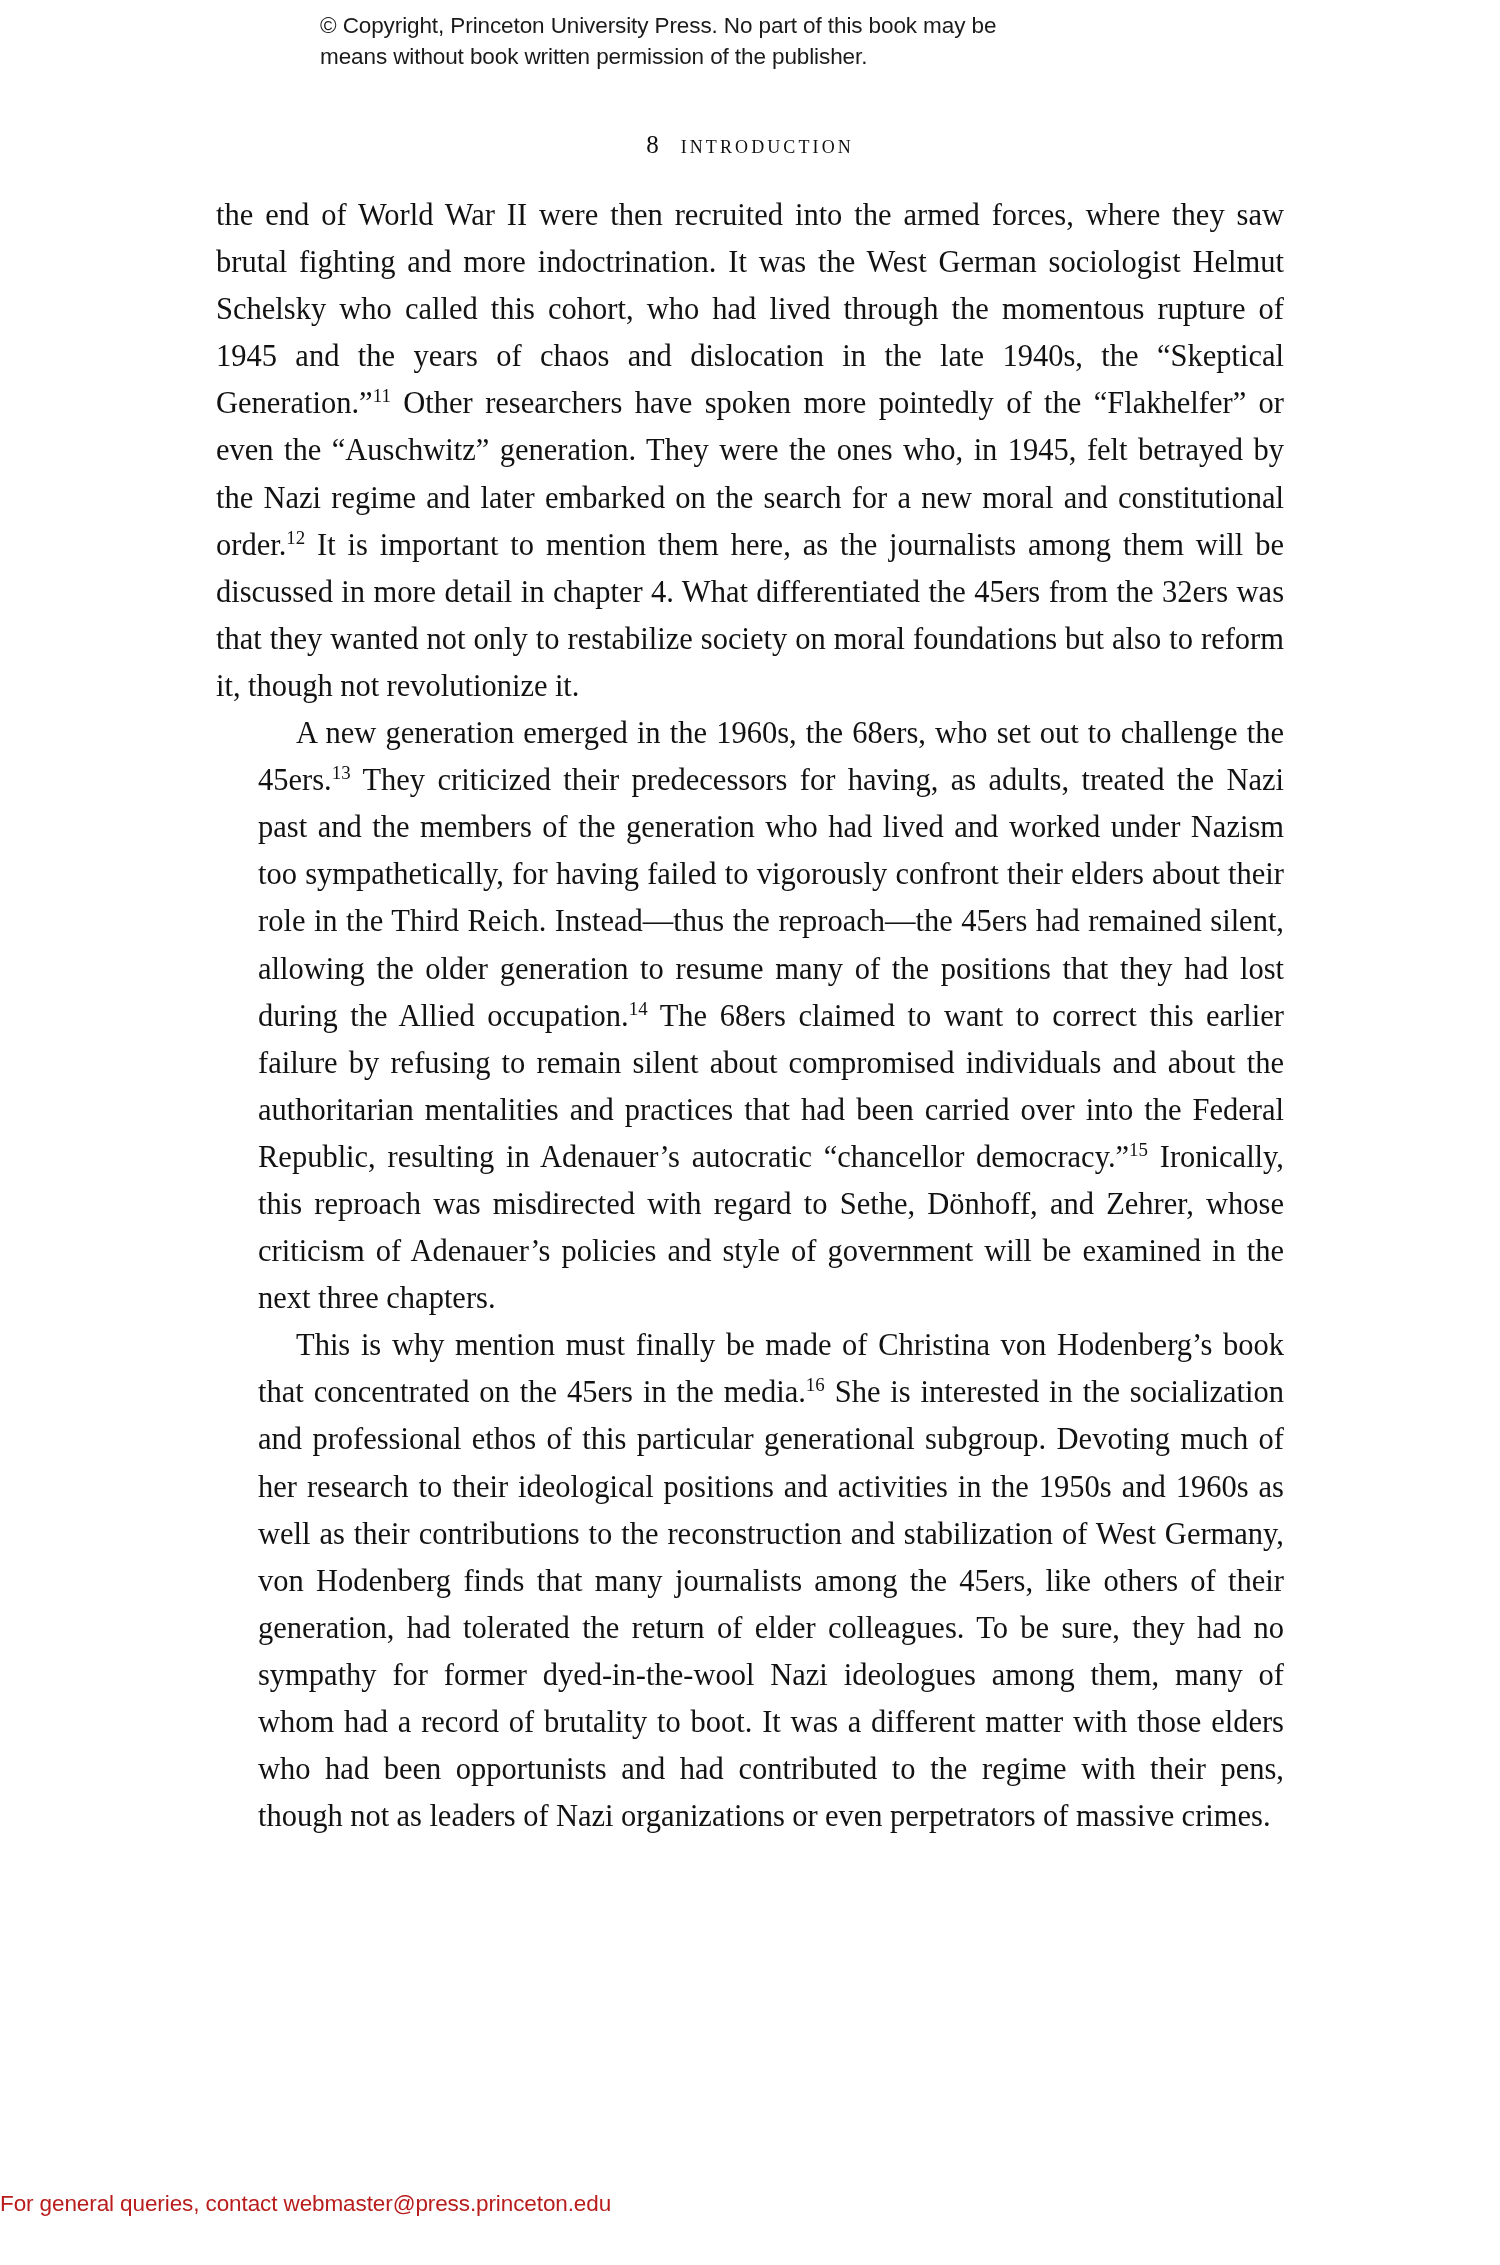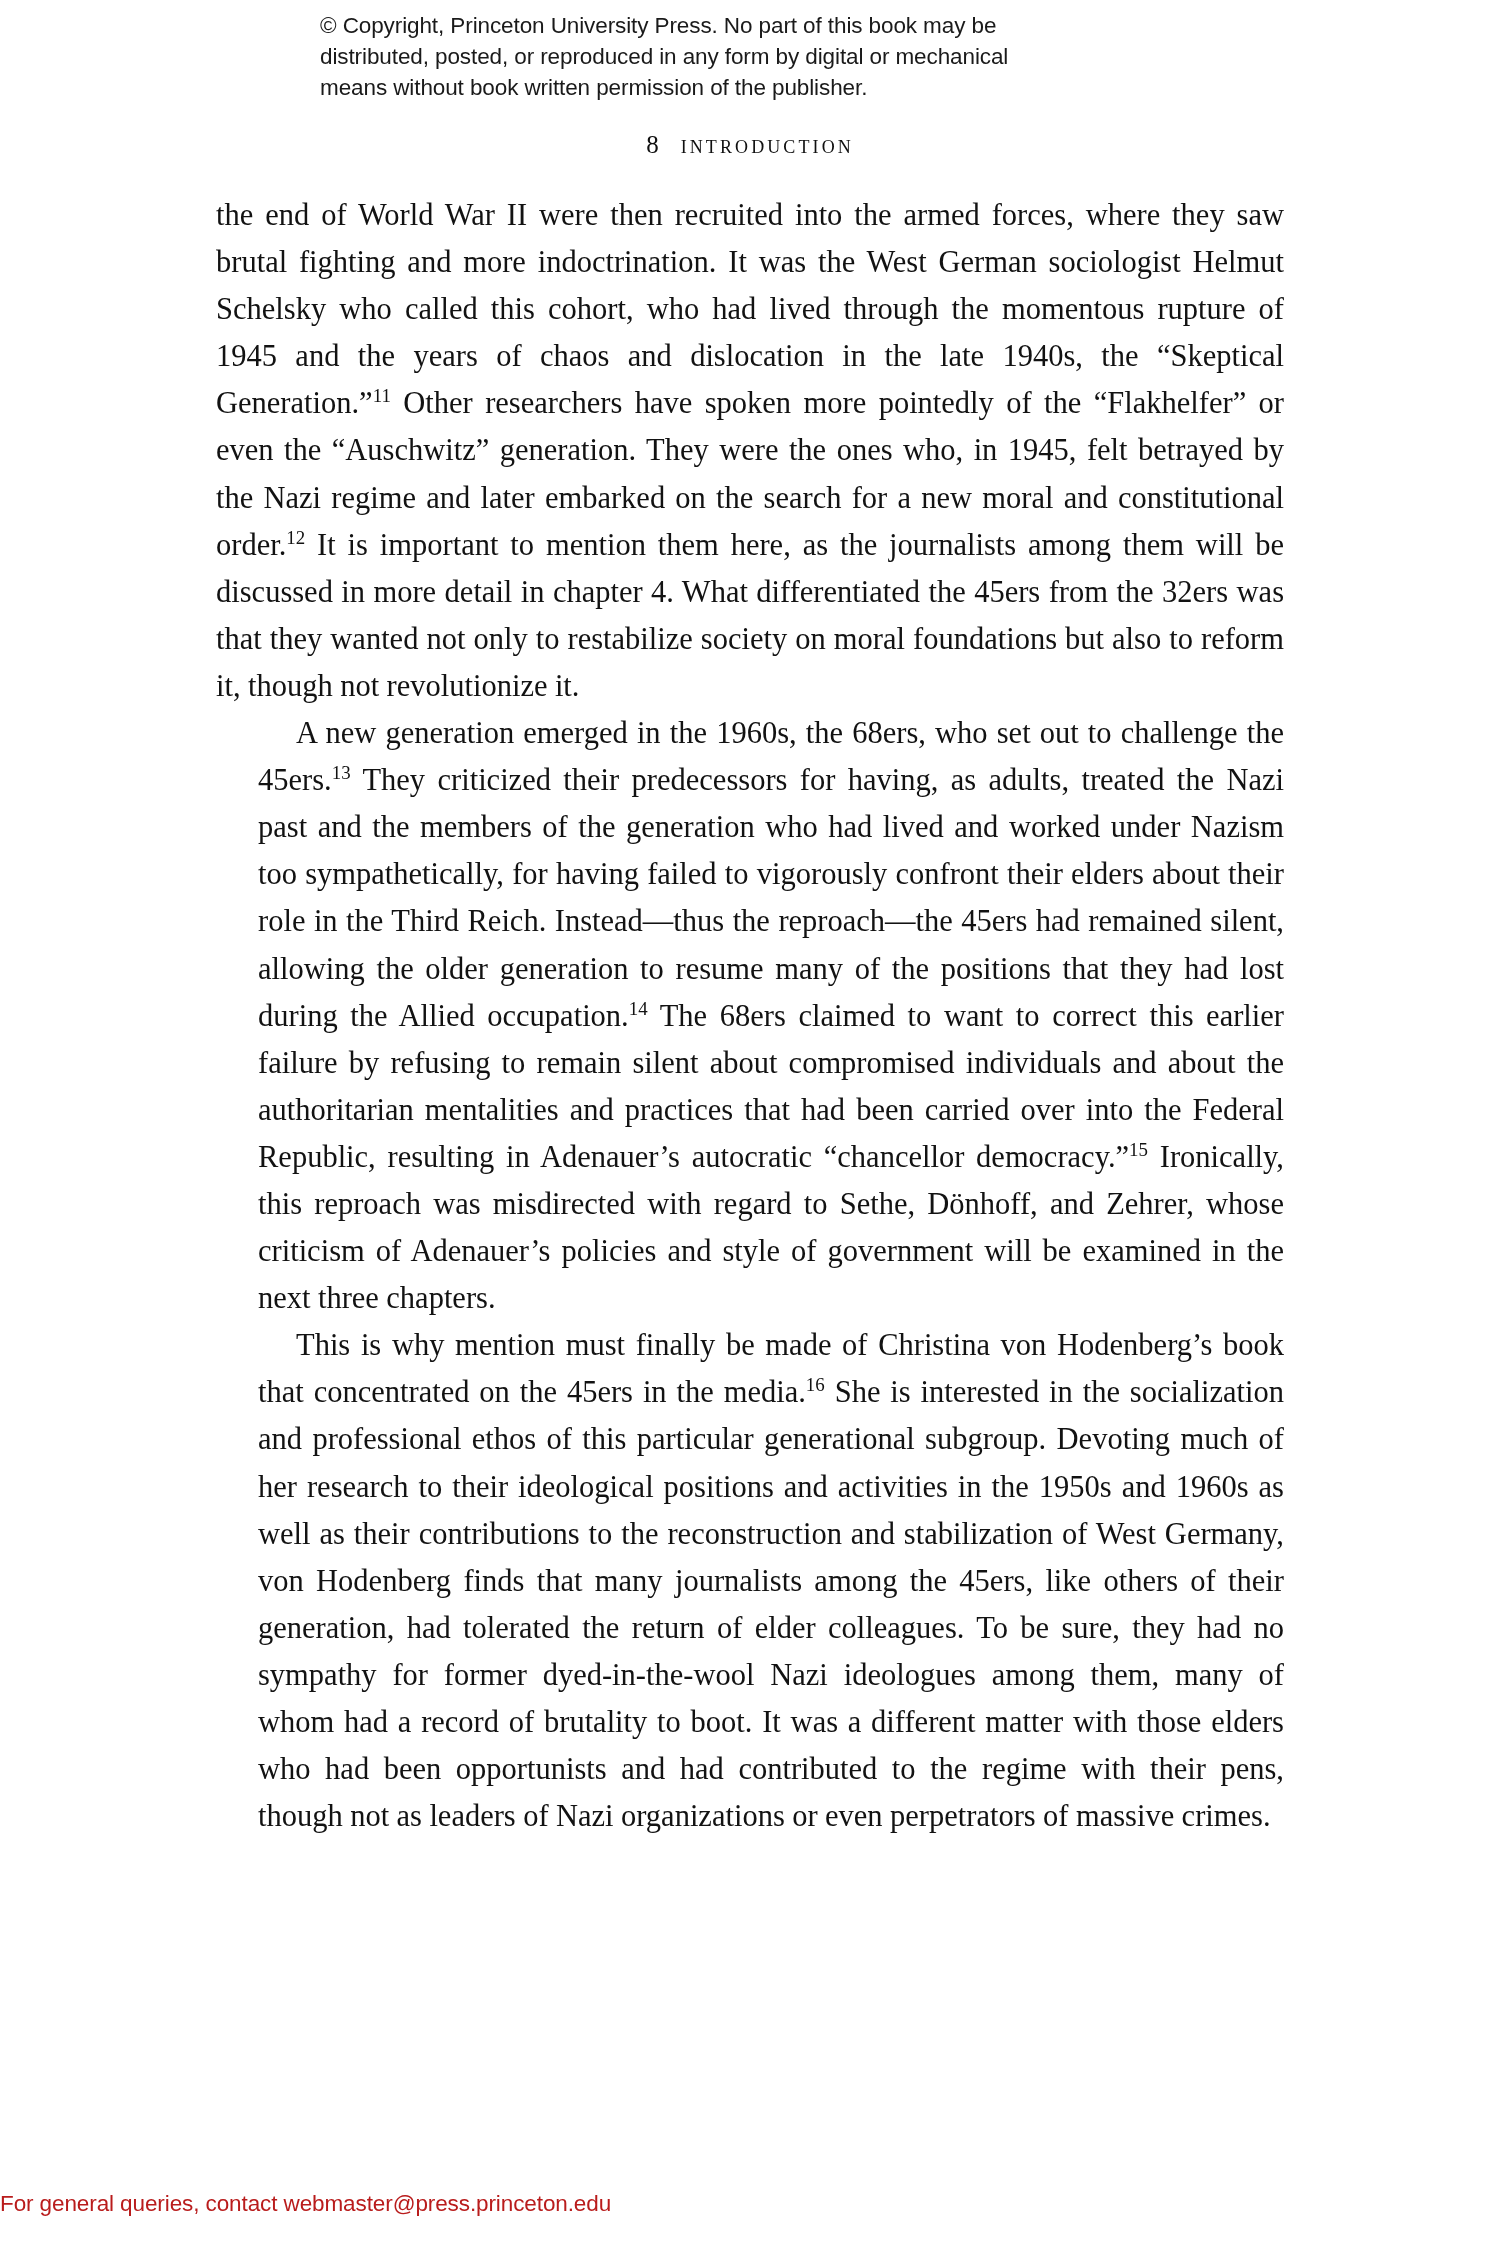--- a/index.html
+++ b/index.html
@@ -113,21 +113,20 @@
     letter-spacing: -0.1px;
   }
 </style>
 </head>
 <body>
 
 <div class="page">
 
   <div class="copyright-notice">
     <span class="cline">© Copyright, Princeton University Press. No part of this book may be</span>
-    <span class="cline">distributed, posted, or reproduced in any form by digital or mechanical</span>
     <span class="cline">means without book written permission of the publisher.</span>
   </div>
 
   <div class="running-head">
     <span class="folio">8</span><span class="rh-gap"></span><span class="rh-title">INTRODUCTION</span>
   </div>
 
   <div class="text-column">
     <p class="body-para">the end of World War II were then recruited into the armed forces, where they saw brutal fighting and more indoctrination. It was the West German sociologist Helmut Schelsky who called this cohort, who had lived through the momentous rupture of 1945 and the years of chaos and dislocation in the late 1940s, the “Skeptical Generation.”<sup class="fn">11</sup> Other researchers have spoken more pointedly of the “Flakhelfer” or even the “Auschwitz” generation. They were the ones who, in 1945, felt betrayed by the Nazi regime and later embarked on the search for a new moral and constitutional order.<sup class="fn">12</sup> It is important to mention them here, as the journalists among them will be discussed in more detail in chapter 4. What differentiated the 45ers from the 32ers was that they wanted not only to restabilize society on moral foundations but also to reform it, though not revolutionize it.</p>
     <p class="body-para">A new generation emerged in the 1960s, the 68ers, who set out to challenge the 45ers.<sup class="fn">13</sup> They criticized their predecessors for having, as adults, treated the Nazi past and the members of the generation who had lived and worked under Nazism too sympathetically, for having failed to vigorously confront their elders about their role in the Third Reich. Instead—thus the reproach—the 45ers had remained silent, allowing the older generation to resume many of the positions that they had lost during the Allied occupation.<sup class="fn">14</sup> The 68ers claimed to want to correct this earlier failure by refusing to remain silent about compromised individuals and about the authoritarian mentalities and practices that had been carried over into the Federal Republic, resulting in Adenauer’s autocratic “chancellor democracy.”<sup class="fn">15</sup> Ironically, this reproach was misdirected with regard to Sethe, Dönhoff, and Zehrer, whose criticism of Adenauer’s policies and style of government will be examined in the next three chapters.</p>

